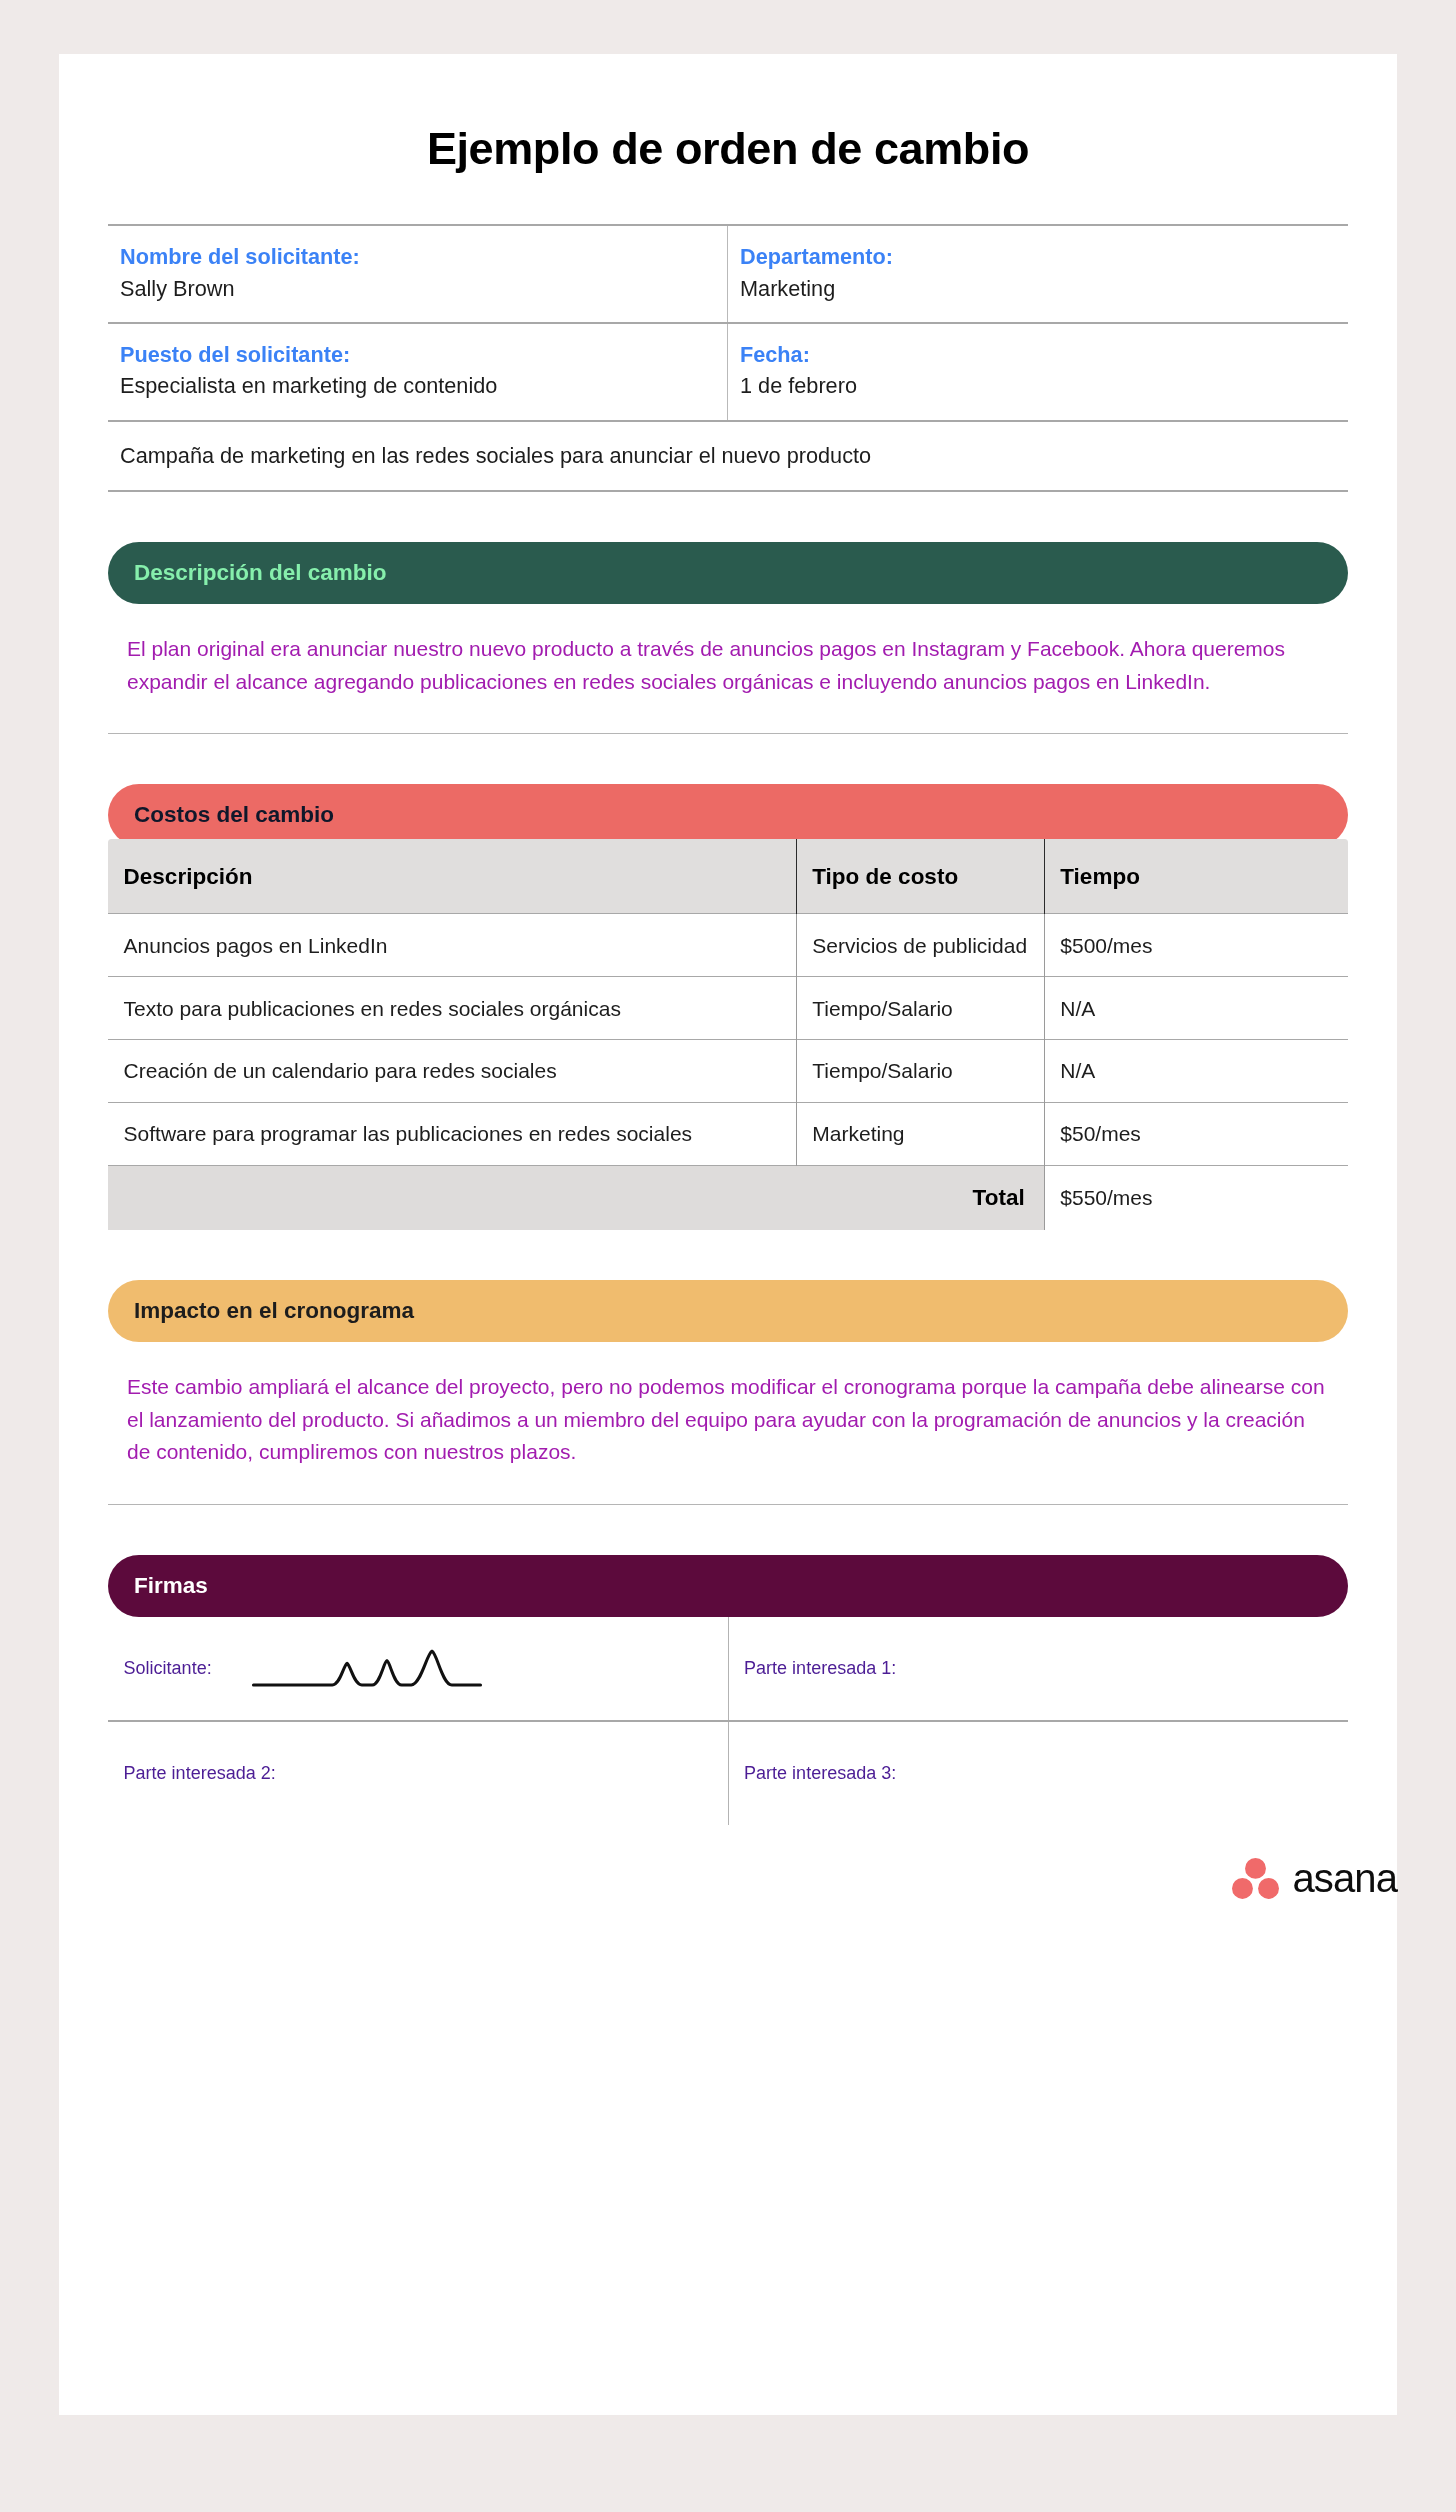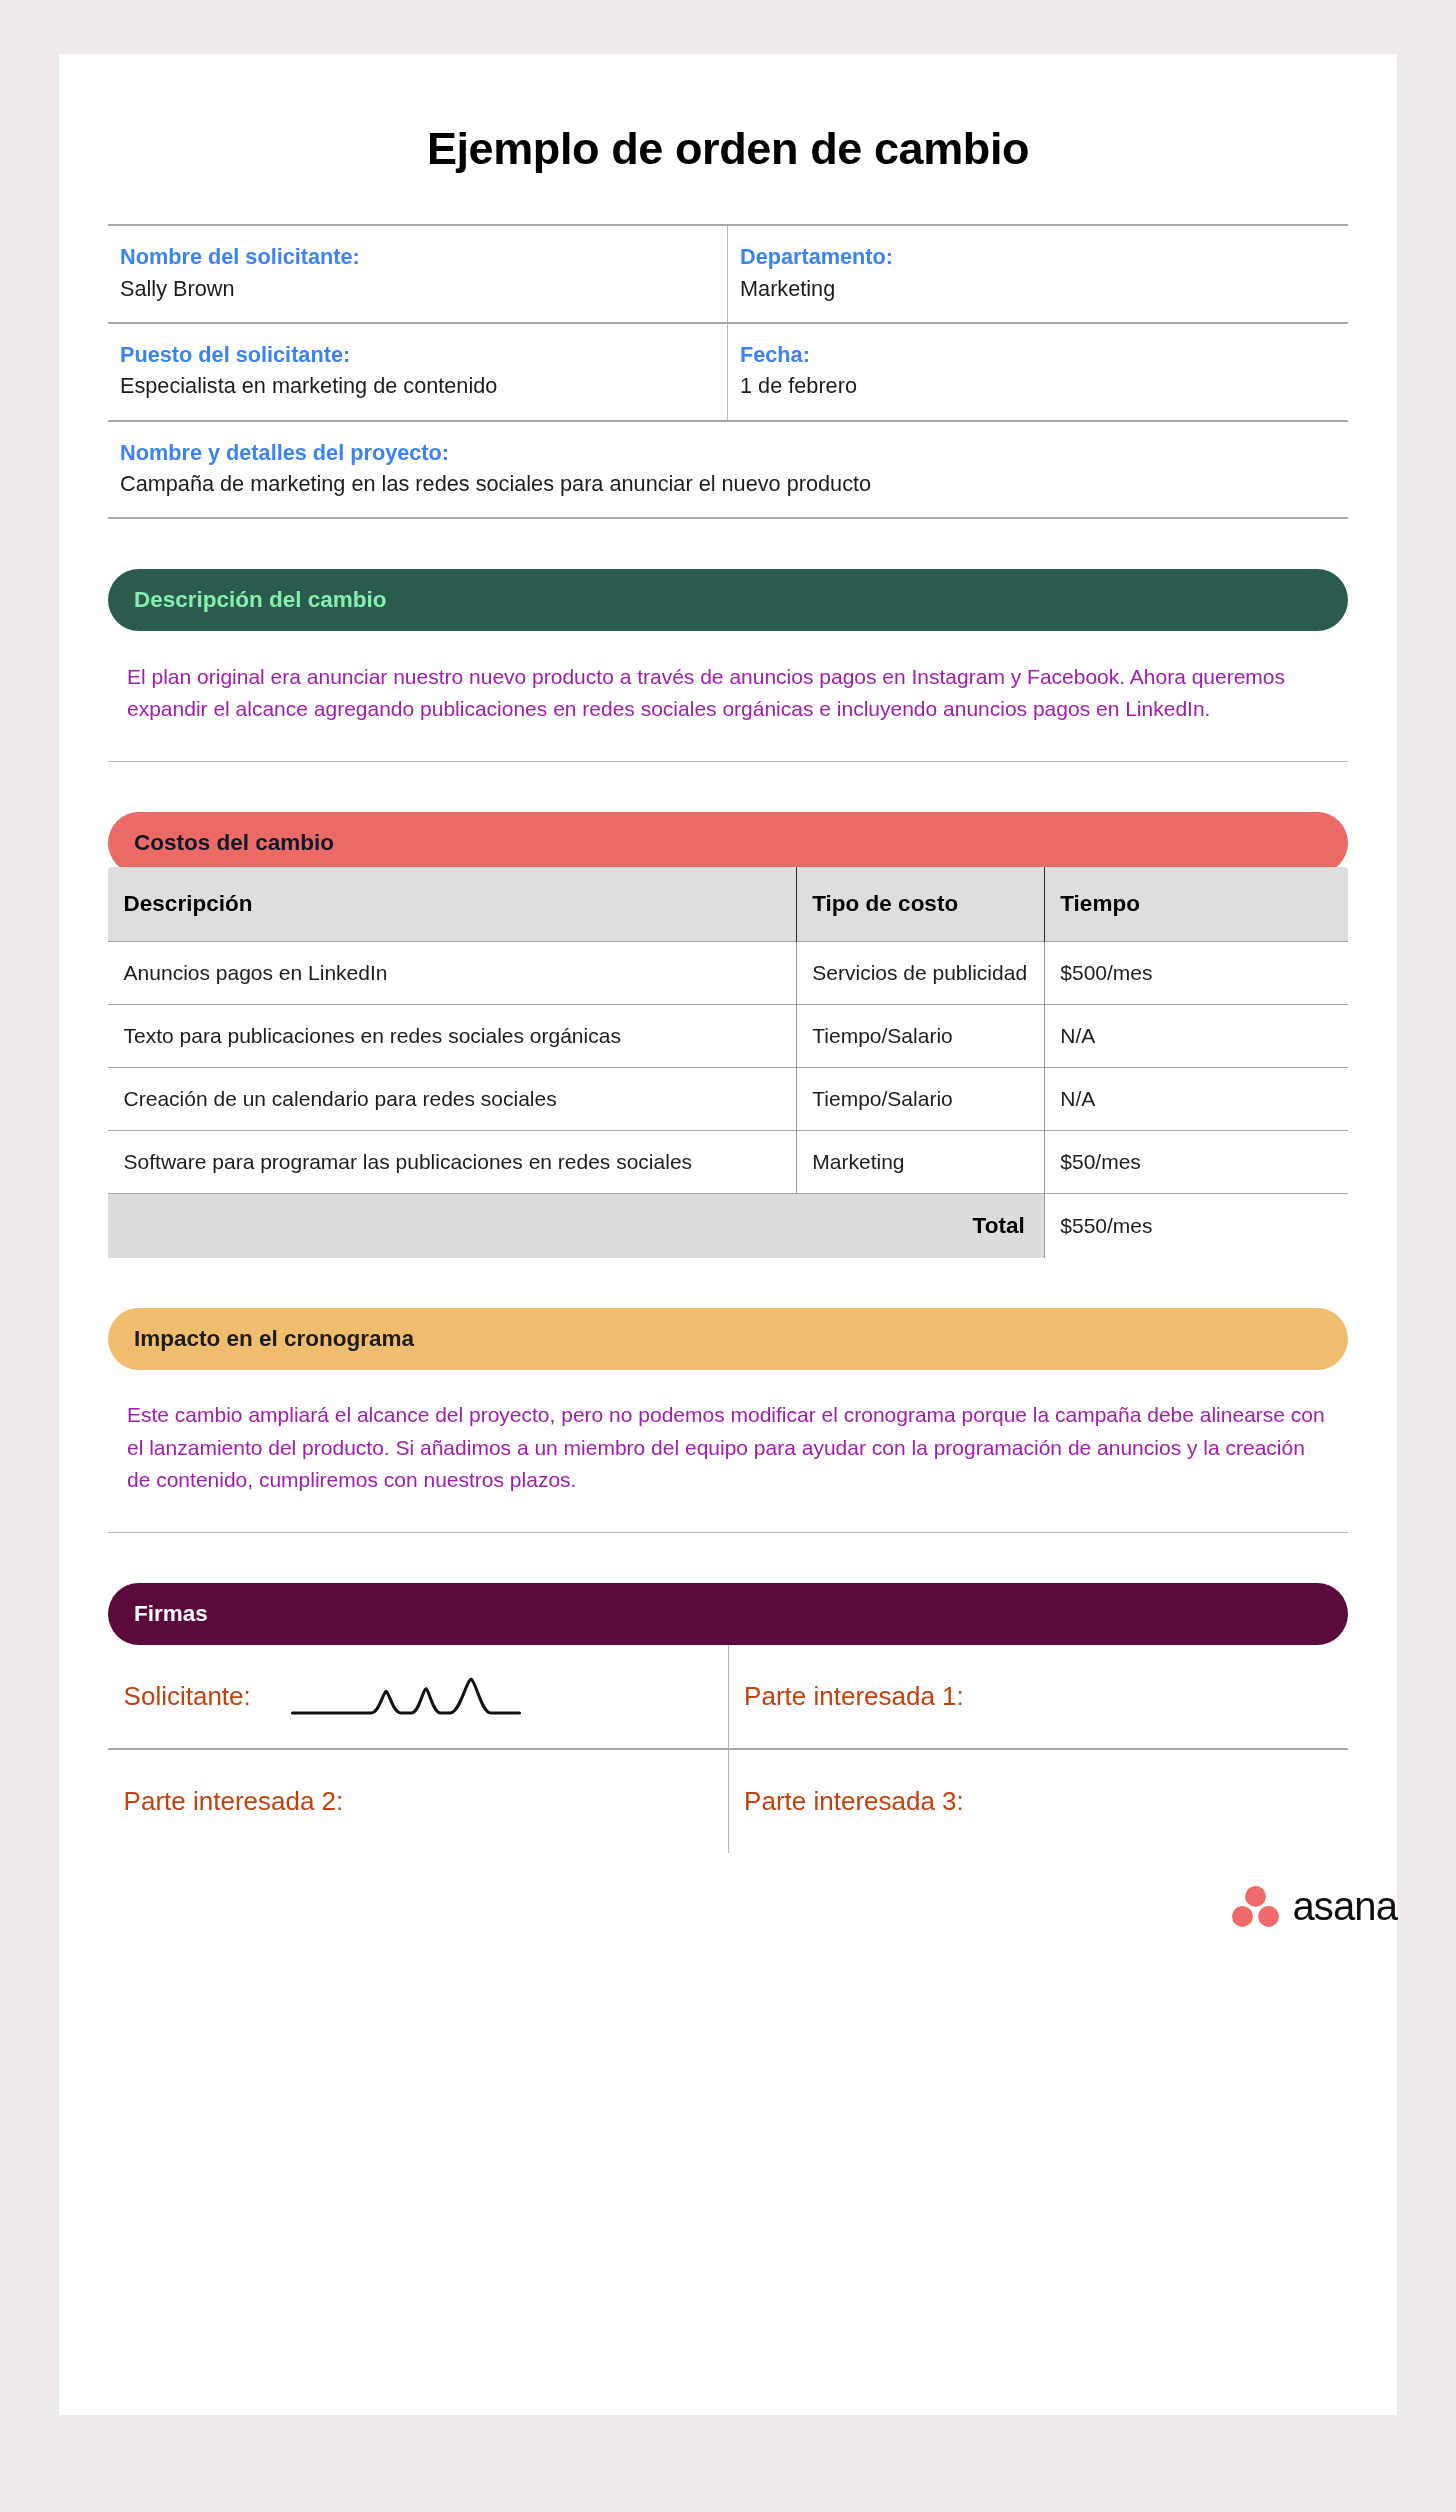--- a/index.html
+++ b/index.html
@@ -160,22 +160,22 @@
   
   .sig-table {
     width: 100%;
     border-collapse: collapse;
     table-layout: fixed;
   }
   .sig-cell {
     width: 50%;
     height: 104px;
     padding: 19px 15.6px;
-    font-size: 26px;
-    color: #c2410c;
+    font-size: 18px;
+    color: #4c1d95;
     vertical-align: middle;
     position: relative;
   }
   .sig-cell.left-col { border-right: 1.7px solid #b3b3b3; }
   .sig-row-2 .sig-cell { border-top: 2.6px solid #a8a8a8; }
   .sig-inline {
     display: flex;
     align-items: center;
     gap: 38px;
   }
@@ -226,21 +226,20 @@
           <div class="info-value">Especialista en marketing de contenido</div>
         </div>
         <div class="info-cell">
           <div class="info-label">Fecha:</div>
           <div class="info-value">1 de febrero</div>
         </div>
       </div>
 
       <div class="info-row">
         <div class="info-cell full">
-          <div class="info-label">Nombre y detalles del proyecto:</div>
           <div class="info-value">Campaña de marketing en las redes sociales para anunciar el nuevo producto</div>
         </div>
       </div>
 
     </div>
   </div>
 
   <div class="inner">
     <div class="pill green">
       <span>Descripción del cambio</span>

